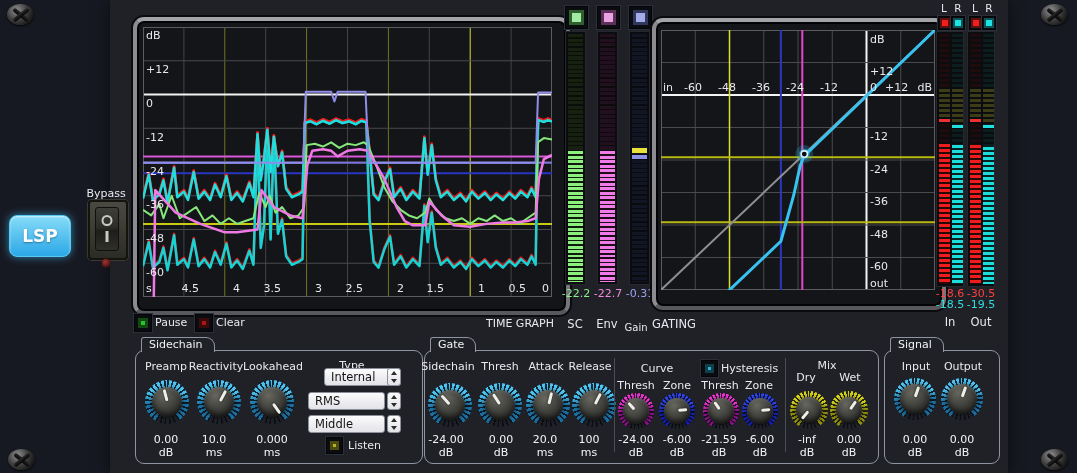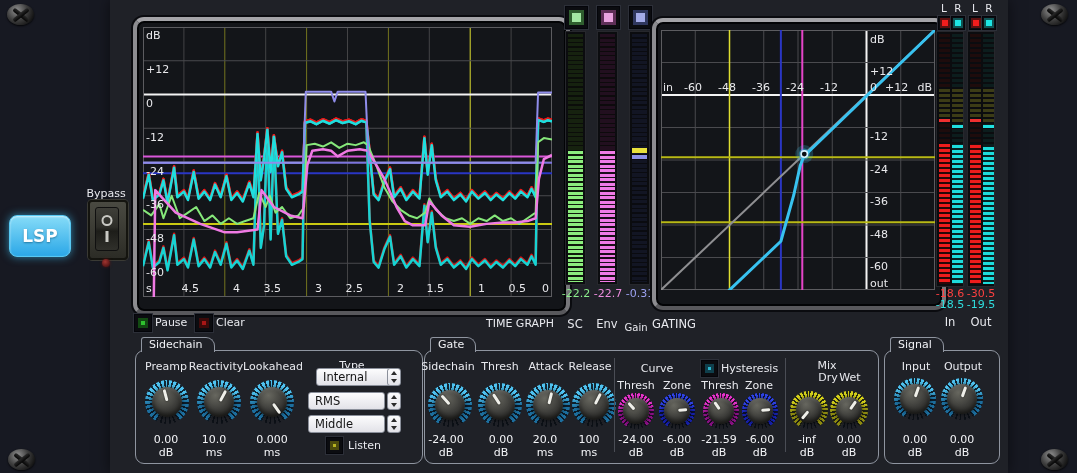--- a/index.html
+++ b/index.html
@@ -266,21 +266,21 @@
       <div class="cap"></div>
       <div class="pt"></div>
     </div>
   <div class="abs val" style="left:166px;top:433px;">0.00</div>
   <div class="abs val" style="left:166px;top:446px;">dB</div>
   <div class="abs val" style="left:214px;top:433px;text-align:center;">10.0</div>
   <div class="abs val" style="left:214px;top:446px;">ms</div>
   <div class="abs val" style="left:272px;top:433px;">0.000</div>
   <div class="abs val" style="left:272px;top:446px;">ms</div>
   <div class="abs lblc" style="left:352px;top:359px;">Type</div>
-  <div class="abs dd" style="left:316px;top:368px;">Internal</div>
+  <div class="abs dd" style="left:324px;top:368px;">Internal</div>
   <div class="abs spin" style="left:387px;top:368px;"></div>
   <div class="abs dd" style="left:308px;top:392px;">RMS</div>
   <div class="abs spin" style="left:387px;top:392px;"></div>
   <div class="abs dd" style="left:308px;top:415px;">Middle</div>
   <div class="abs spin" style="left:387px;top:415px;"></div>
   <div class="abs led" style="left:326px;top:437px;width:15px;height:15px;--lc:#b6b220;--ld:#4c4a0e;"></div>
   <div class="abs lbl" style="left:348px;top:439px;">Listen</div>
 
   <div class="abs panel" style="left:424px;top:350px;width:453px;height:112px;"></div>
   <div class="abs tab" style="left:430px;top:337px;">Gate</div>
@@ -349,21 +349,21 @@
   <div class="abs val" style="left:636px;top:446px;">dB</div>
   <div class="abs val" style="left:677px;top:433px;">-6.00</div>
   <div class="abs val" style="left:677px;top:446px;">dB</div>
   <div class="abs val" style="left:719px;top:433px;">-21.59</div>
   <div class="abs val" style="left:719px;top:446px;">dB</div>
   <div class="abs val" style="left:760px;top:433px;">-6.00</div>
   <div class="abs val" style="left:760px;top:446px;">dB</div>
   <div class="abs vdiv" style="left:785px;top:358px;height:94px;"></div>
 
   <div class="abs lblc" style="left:827px;top:359px;">Mix</div>
-  <div class="abs lblc" style="left:828px;top:371px;">Dry</div>
+  <div class="abs lblc" style="left:806px;top:371px;">Dry</div>
   <div class="abs lblc" style="left:850px;top:371px;">Wet</div>
   <div class="abs knob md ye" style="left:790px;top:391px;--a:-140deg;">
       <div class="ring"></div>
       <div class="cap"></div>
       <div class="pt"></div>
     </div>
   <div class="abs knob md ye" style="left:830px;top:391px;--a:35deg;">
       <div class="ring"></div>
       <div class="cap"></div>
       <div class="pt"></div>

